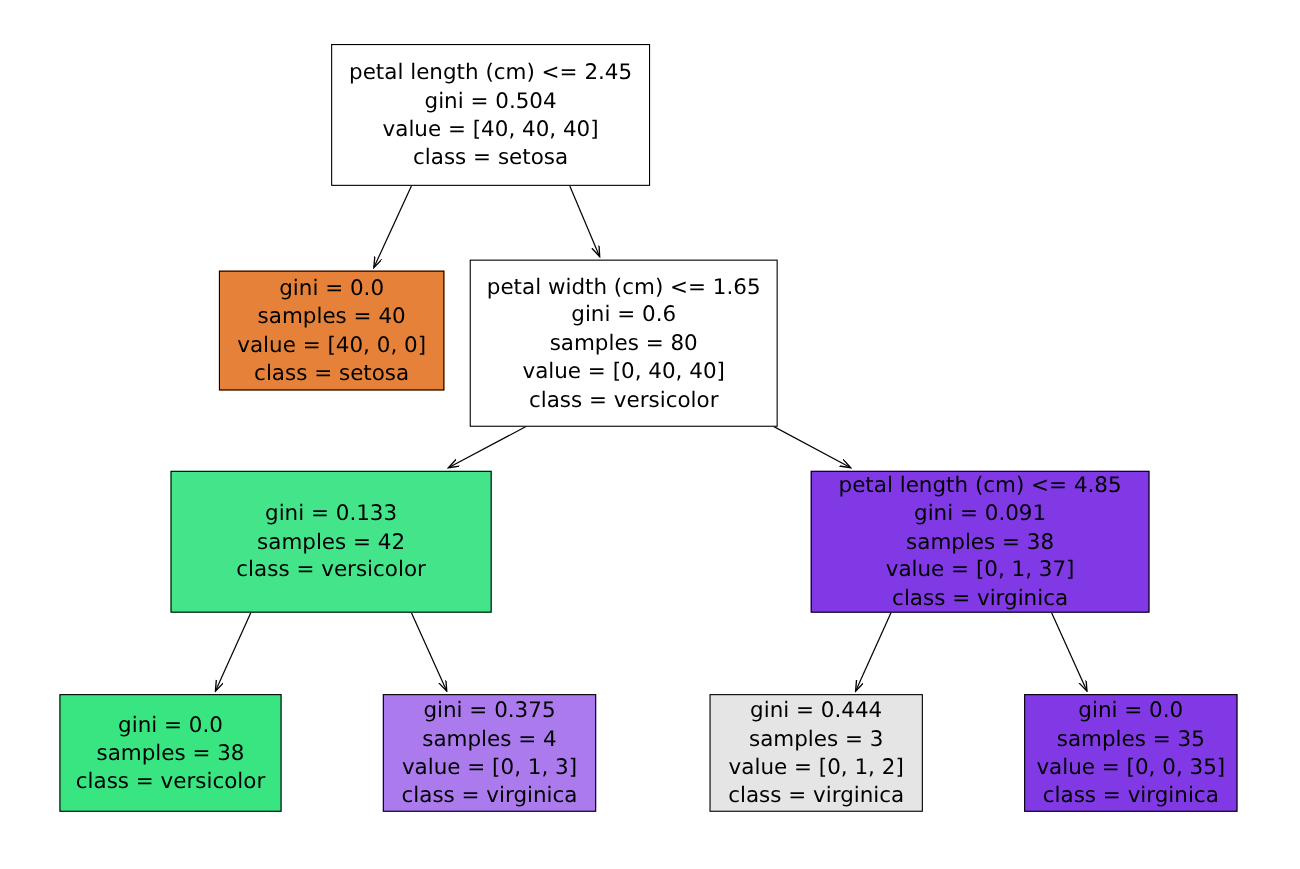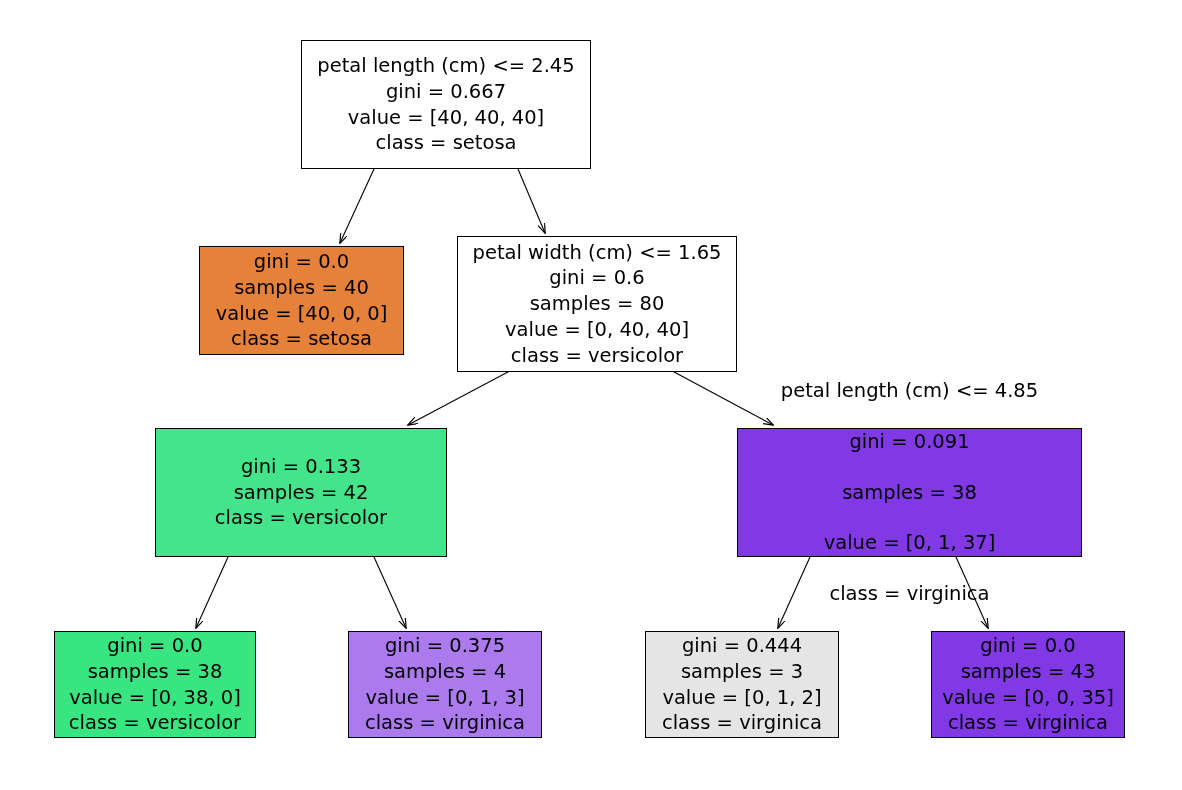--- a/index.html
+++ b/index.html
@@ -63,67 +63,66 @@
         <line x1="661" y1="365" x2="773" y2="425" stroke="#000000" stroke-width="1.1" marker-end="url(#arrowhead)"></line>
         <line x1="228" y1="557" x2="196" y2="628" stroke="#000000" stroke-width="1.1" marker-end="url(#arrowhead)"></line>
         <line x1="374" y1="557" x2="406" y2="628" stroke="#000000" stroke-width="1.1" marker-end="url(#arrowhead)"></line>
         <line x1="810" y1="557" x2="778" y2="628" stroke="#000000" stroke-width="1.1" marker-end="url(#arrowhead)"></line>
         <line x1="956" y1="557" x2="988" y2="628" stroke="#000000" stroke-width="1.1" marker-end="url(#arrowhead)"></line>
       </g>
   </svg>
   <div id="nodes">
       <div class="tree-node" style="left: 301px; top: 40px; width: 290px; height: 129px; background: rgb(255, 255, 255);">
         <span class="node-line">petal length (cm) &lt;= 2.45</span>
-        <span class="node-line">gini = 0.667</span>
+        <span class="node-line">gini = 0.504</span>
         <span class="node-line">value = [40, 40, 40]</span>
         <span class="node-line">class = setosa</span>
       </div>
       <div class="tree-node" style="left: 199px; top: 246px; width: 205px; height: 109px; background: rgb(229, 129, 57);">
         <span class="node-line">gini = 0.0</span>
         <span class="node-line">samples = 40</span>
         <span class="node-line">value = [40, 0, 0]</span>
         <span class="node-line">class = setosa</span>
       </div>
-      <div class="tree-node" style="left: 457px; top: 236px; width: 280px; height: 136px; background: rgb(255, 255, 255);">
+      <div class="tree-node" style="left: 427px; top: 236px; width: 280px; height: 152px; background: rgb(255, 255, 255);">
         <span class="node-line">petal width (cm) &lt;= 1.65</span>
         <span class="node-line">gini = 0.6</span>
         <span class="node-line">samples = 80</span>
         <span class="node-line">value = [0, 40, 40]</span>
         <span class="node-line">class = versicolor</span>
       </div>
       <div class="tree-node" style="left: 155px; top: 428px; width: 292px; height: 129px; background: rgb(68, 229, 138);">
         <span class="node-line">gini = 0.133</span>
         <span class="node-line">samples = 42</span>
         <span class="node-line">class = versicolor</span>
       </div>
-      <div class="tree-node" style="left: 737px; top: 428px; width: 345px; height: 129px; background: rgb(129, 57, 229); gap: 25px;">
+      <div class="tree-node" style="left: 737px; top: 428px; width: 308px; height: 129px; background: rgb(129, 57, 229);">
         <span class="node-line">petal length (cm) &lt;= 4.85</span>
         <span class="node-line">gini = 0.091</span>
         <span class="node-line">samples = 38</span>
         <span class="node-line">value = [0, 1, 37]</span>
         <span class="node-line">class = virginica</span>
       </div>
       <div class="tree-node" style="left: 54px; top: 631px; width: 202px; height: 107px; background: rgb(57, 229, 129);">
         <span class="node-line">gini = 0.0</span>
         <span class="node-line">samples = 38</span>
-        <span class="node-line">value = [0, 38, 0]</span>
         <span class="node-line">class = versicolor</span>
       </div>
       <div class="tree-node" style="left: 348px; top: 631px; width: 194px; height: 107px; background: rgb(171, 123, 238);">
         <span class="node-line">gini = 0.375</span>
         <span class="node-line">samples = 4</span>
         <span class="node-line">value = [0, 1, 3]</span>
         <span class="node-line">class = virginica</span>
       </div>
       <div class="tree-node" style="left: 645px; top: 631px; width: 194px; height: 107px; background: #e5e5e5;">
         <span class="node-line">gini = 0.444</span>
         <span class="node-line">samples = 3</span>
         <span class="node-line">value = [0, 1, 2]</span>
         <span class="node-line">class = virginica</span>
       </div>
       <div class="tree-node" style="left: 931px; top: 631px; width: 194px; height: 107px; background: rgb(129, 57, 229);">
         <span class="node-line">gini = 0.0</span>
-        <span class="node-line">samples = 43</span>
+        <span class="node-line">samples = 35</span>
         <span class="node-line">value = [0, 0, 35]</span>
         <span class="node-line">class = virginica</span>
       </div>
     </div>
 </div>
 
 </body></html>

